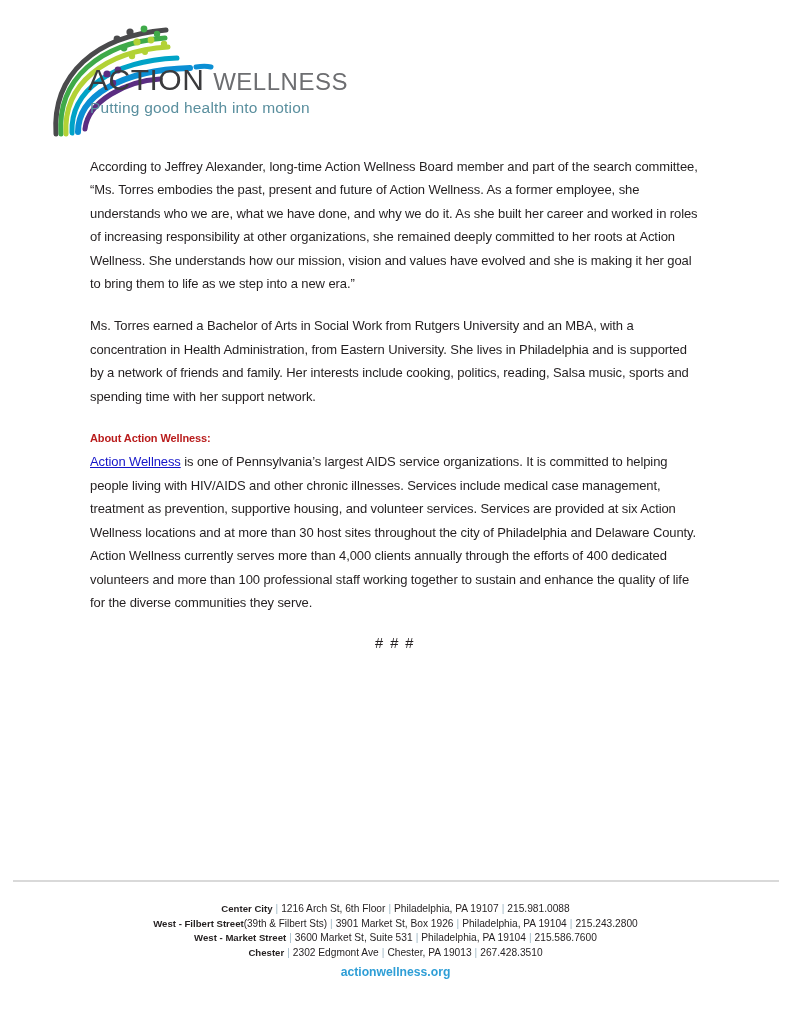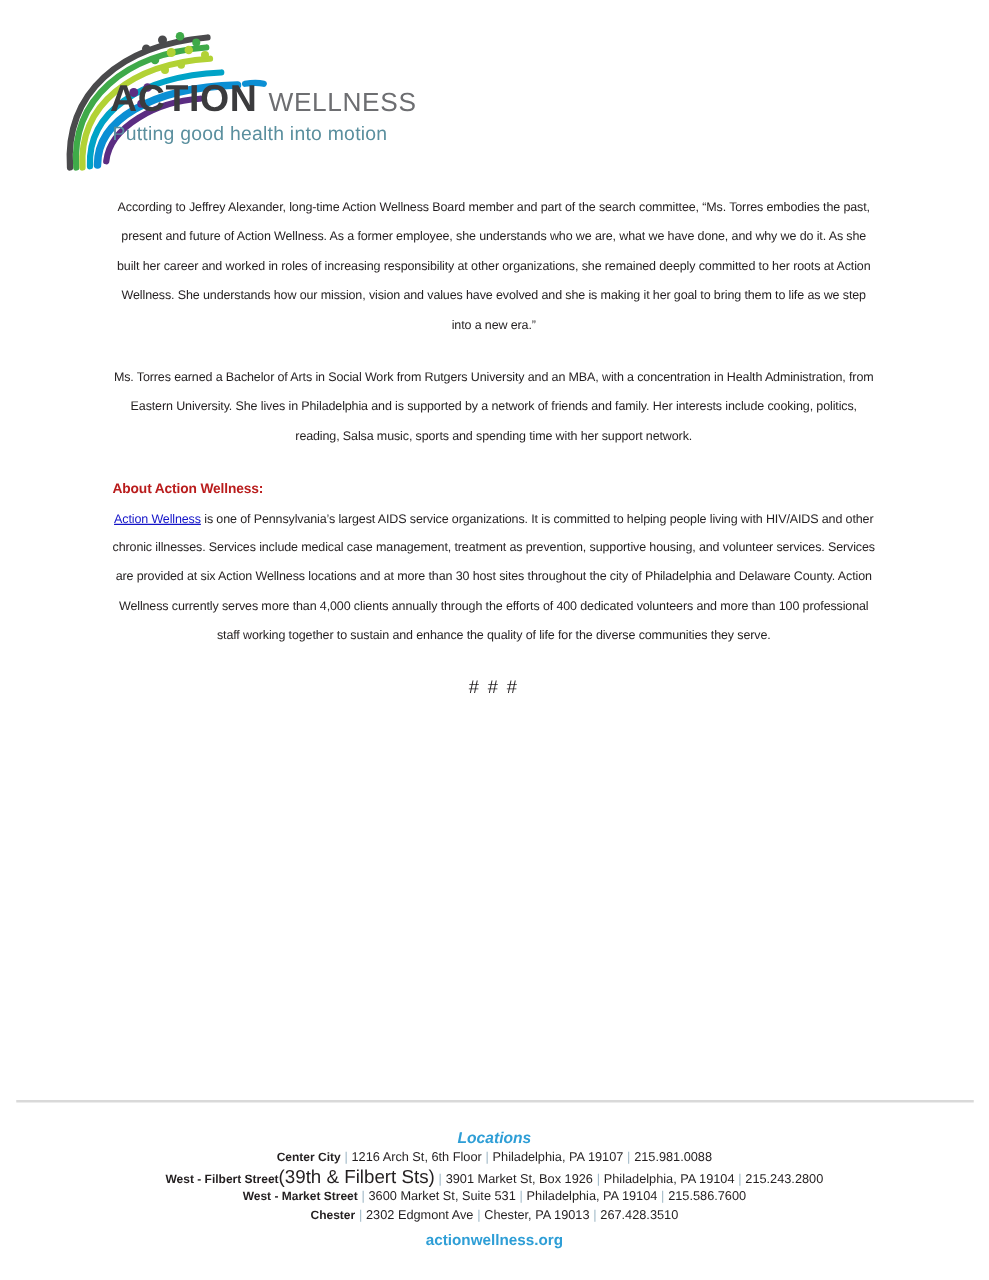--- a/index.html
+++ b/index.html
@@ -39,25 +39,25 @@
   }
 
   
   .content {
     position: absolute;
     left: 90px;
     top: 155px;
     width: 610px;
   }
   .para {
-    font-size: 10px;
+    font-size: 13px;
     line-height: 23.4px;
     color: #231f20;
     margin: 0 0 19px 0;
-    text-align: center;
+    text-align: left;
     letter-spacing: -0.1px;
   }
   .para.tight {
     margin-bottom: 0;
   }
   .section-head {
     font-size: 11px;
     line-height: 23.4px;
     font-weight: bold;
     color: #b91c1c;
@@ -109,21 +109,21 @@
     line-height: 14.6px;
     color: #231f20;
     margin: 0;
     white-space: nowrap;
   }
   .loc-name {
     font-weight: bold;
     font-size: 9.6px;
   }
   .loc-paren {
-    font-size: 15px;
+    font-size: 10px;
   }
   .loc-sep {
     color: #9fb8c6;
     padding: 0 3px;
   }
   .footer-url {
     color: #2e9ed6;
     font-weight: bold;
     font-size: 12.2px;
     line-height: 16px;
@@ -159,42 +159,41 @@
         <circle cx="107" cy="18" r="3.4" fill="#b2d235"></circle>
         <circle cx="120" cy="22" r="3.2" fill="#b2d235"></circle>
         <circle cx="88" cy="34" r="3.2" fill="#b2d235"></circle>
         <circle cx="101" cy="30" r="3.0" fill="#b2d235"></circle>
         <circle cx="63" cy="52" r="3.6" fill="#5b2d82"></circle>
         <circle cx="74" cy="48" r="3.4" fill="#5b2d82"></circle>
         <circle cx="69" cy="61" r="3.2" fill="#5b2d82"></circle>
       </g>
     </svg>
     <div style="position:absolute; left:44px; top:41px; white-space:nowrap;">
-      <span style="font-size:30px; font-weight:bold; letter-spacing:0.5px; color:#3b3b3d;">ACTION</span><span style="font-size:30px; font-weight:normal; letter-spacing:0.5px; color:#6d6e71;"> </span><span style="font-size:21px; font-weight:normal; letter-spacing:0.5px; color:#6d6e71;">WELLNESS</span>
+      <span style="font-size:30px; font-weight:normal; letter-spacing:0.5px; color:#3b3b3d;">ACTION</span><span style="font-size:30px; font-weight:normal; letter-spacing:0.5px; color:#6d6e71;"> </span><span style="font-size:24px; font-weight:normal; letter-spacing:0.5px; color:#6d6e71;">WELLNESS</span>
     </div>
     <div style="position:absolute; left:46px; top:77px; font-size:15.5px; color:#5a8f9e; letter-spacing:0.2px; white-space:nowrap;">Putting good health into motion</div>
   </div>
 
   <div class="content">
 
     <p class="para">According to Jeffrey Alexander, long-time Action Wellness Board member and part of the search committee, “Ms. Torres embodies the past, present and future of Action Wellness.  As a former employee, she understands who we are, what we have done, and why we do it. As she built her career and worked in roles of increasing responsibility at other organizations, she remained deeply committed to her roots at Action Wellness. She understands how our mission, vision and values have evolved and she is making it her goal to bring them to life as we step into a new era.”</p>
 
     <p class="para">Ms. Torres earned a Bachelor of Arts in Social Work from Rutgers University and an MBA, with a concentration in Health Administration, from Eastern University. She lives in Philadelphia and is supported by a network of friends and family. Her interests include cooking, politics, reading, Salsa music, sports and spending time with her support network.</p>
 
     <p class="section-head">About Action Wellness:</p>
 
     <p class="para tight"><a class="doclink" href="#">Action Wellness</a><span> is one of Pennsylvania’s largest AIDS service organizations. It is committed to helping people living with HIV/AIDS and other chronic illnesses. Services include medical case management, treatment as prevention, supportive housing, and volunteer services. Services are provided at six Action Wellness locations and at more than 30 host sites throughout the city of Philadelphia and Delaware County. Action Wellness currently serves more than 4,000 clients annually through the efforts of 400 dedicated volunteers and more than 100 professional staff working together to sustain and enhance the quality of life for the diverse communities they serve.</span></p>
 
     <p class="endmark"># # #</p>
   </div>
 
   <div class="footer">
     <hr class="footer-rule">
     <div class="footer-inner">
-      <p class="footer-title">Locations</p>
 
       <p class="loc-line">
         <span class="loc-name">Center City</span><span class="loc-sep">|</span><span>1216 Arch St, 6th Floor</span><span class="loc-sep">|</span><span>Philadelphia, PA 19107</span><span class="loc-sep">|</span><span>215.981.0088</span>
       </p>
 
 
       <p class="loc-line">
         <span class="loc-name">West - Filbert Street</span><span class="loc-paren">(39th &amp; Filbert Sts)</span><span class="loc-sep">|</span><span>3901 Market St, Box 1926</span><span class="loc-sep">|</span><span>Philadelphia, PA 19104</span><span class="loc-sep">|</span><span>215.243.2800</span>
       </p>
 

